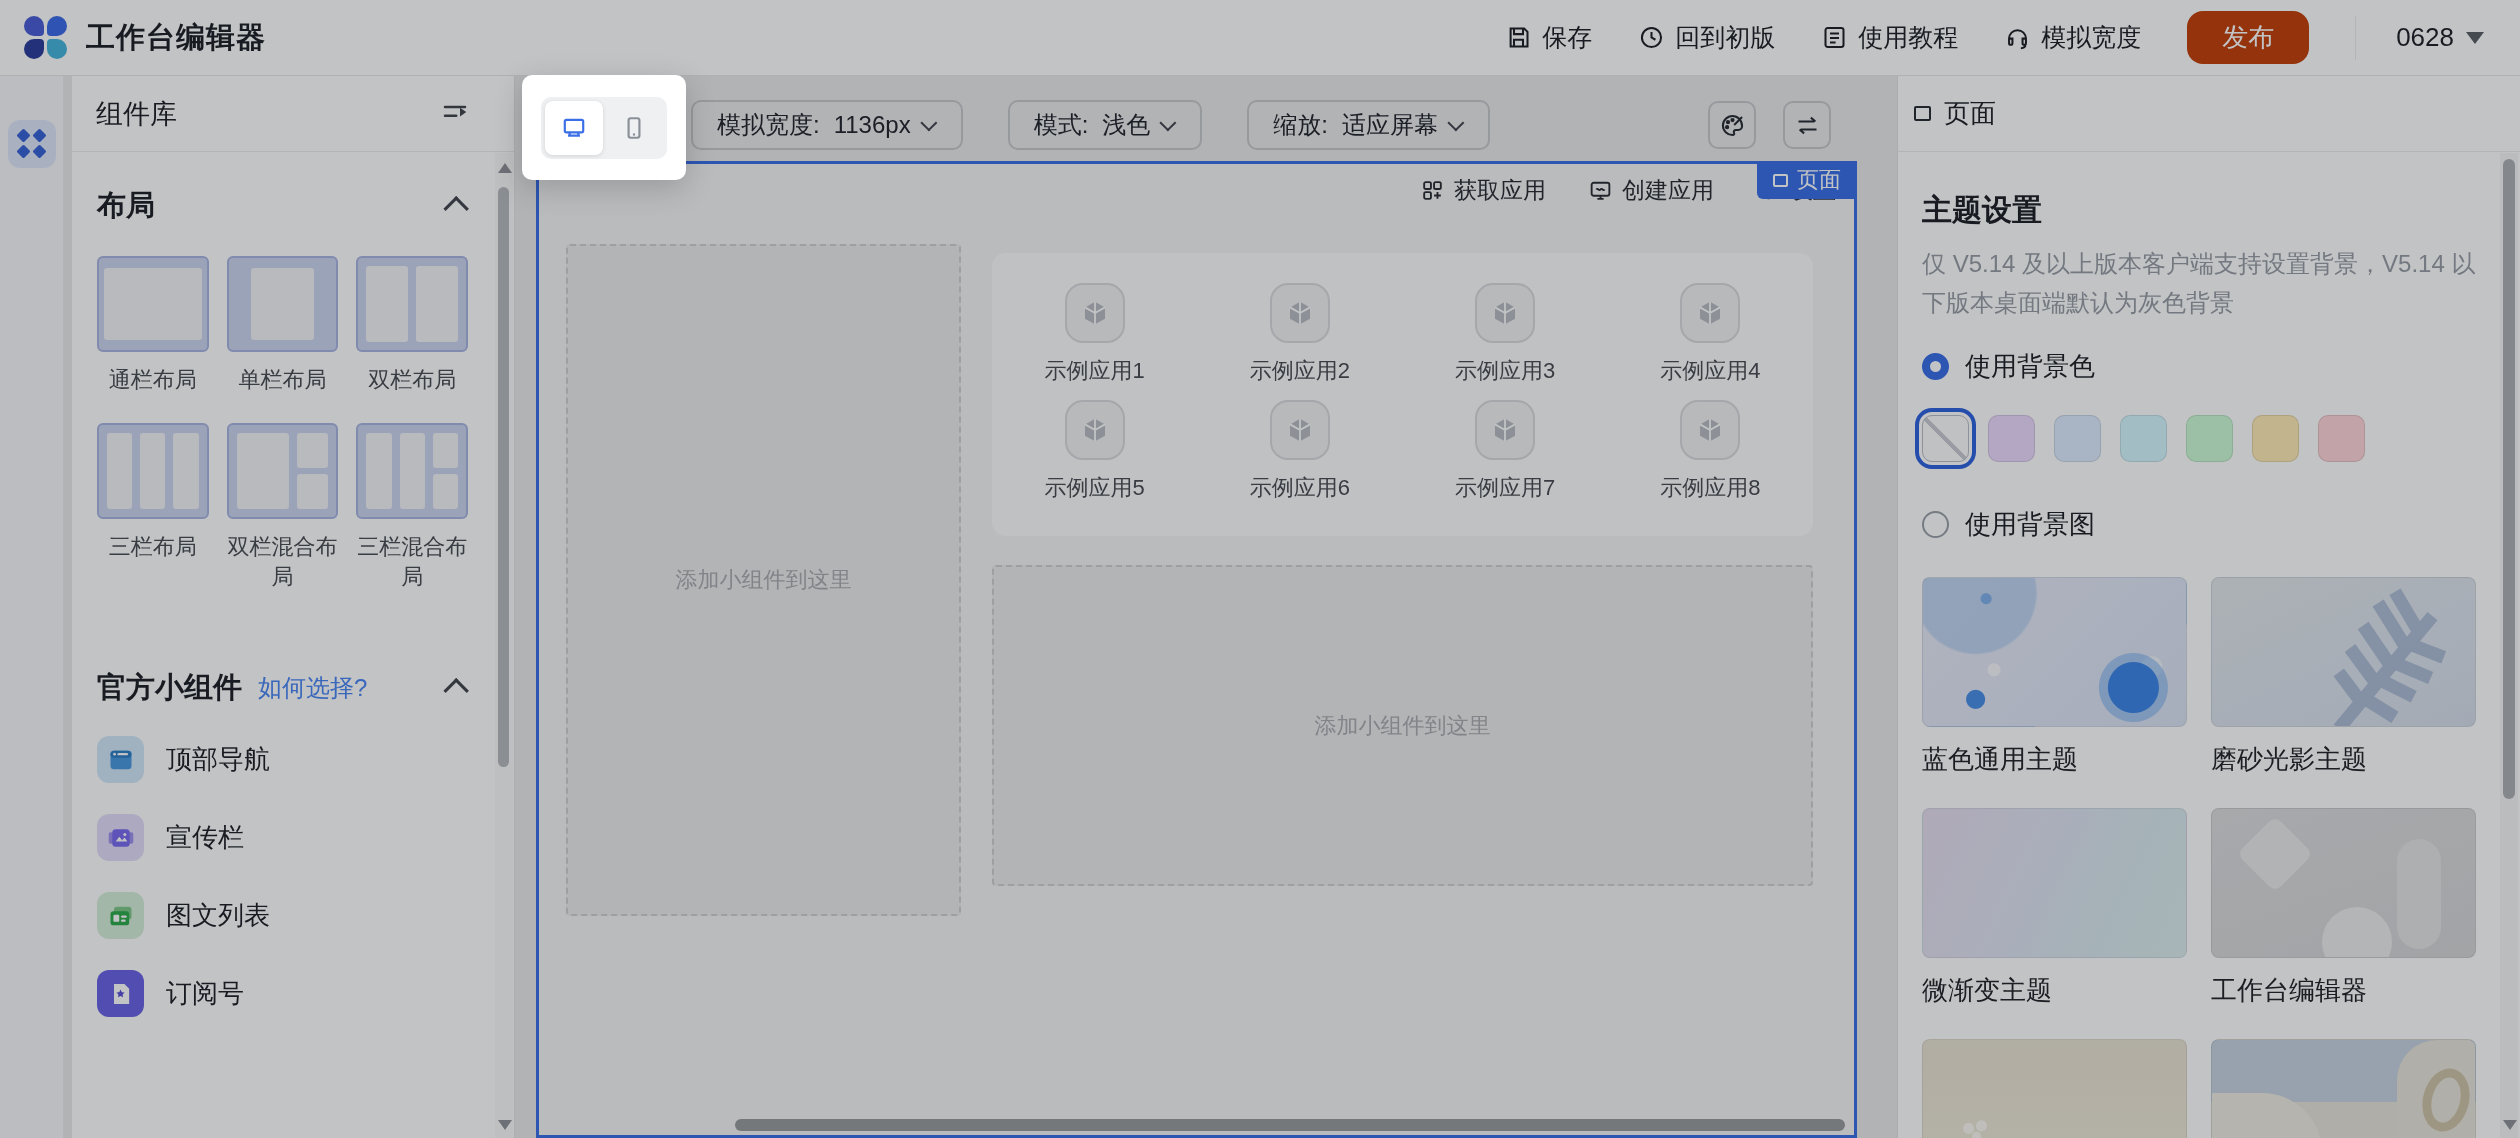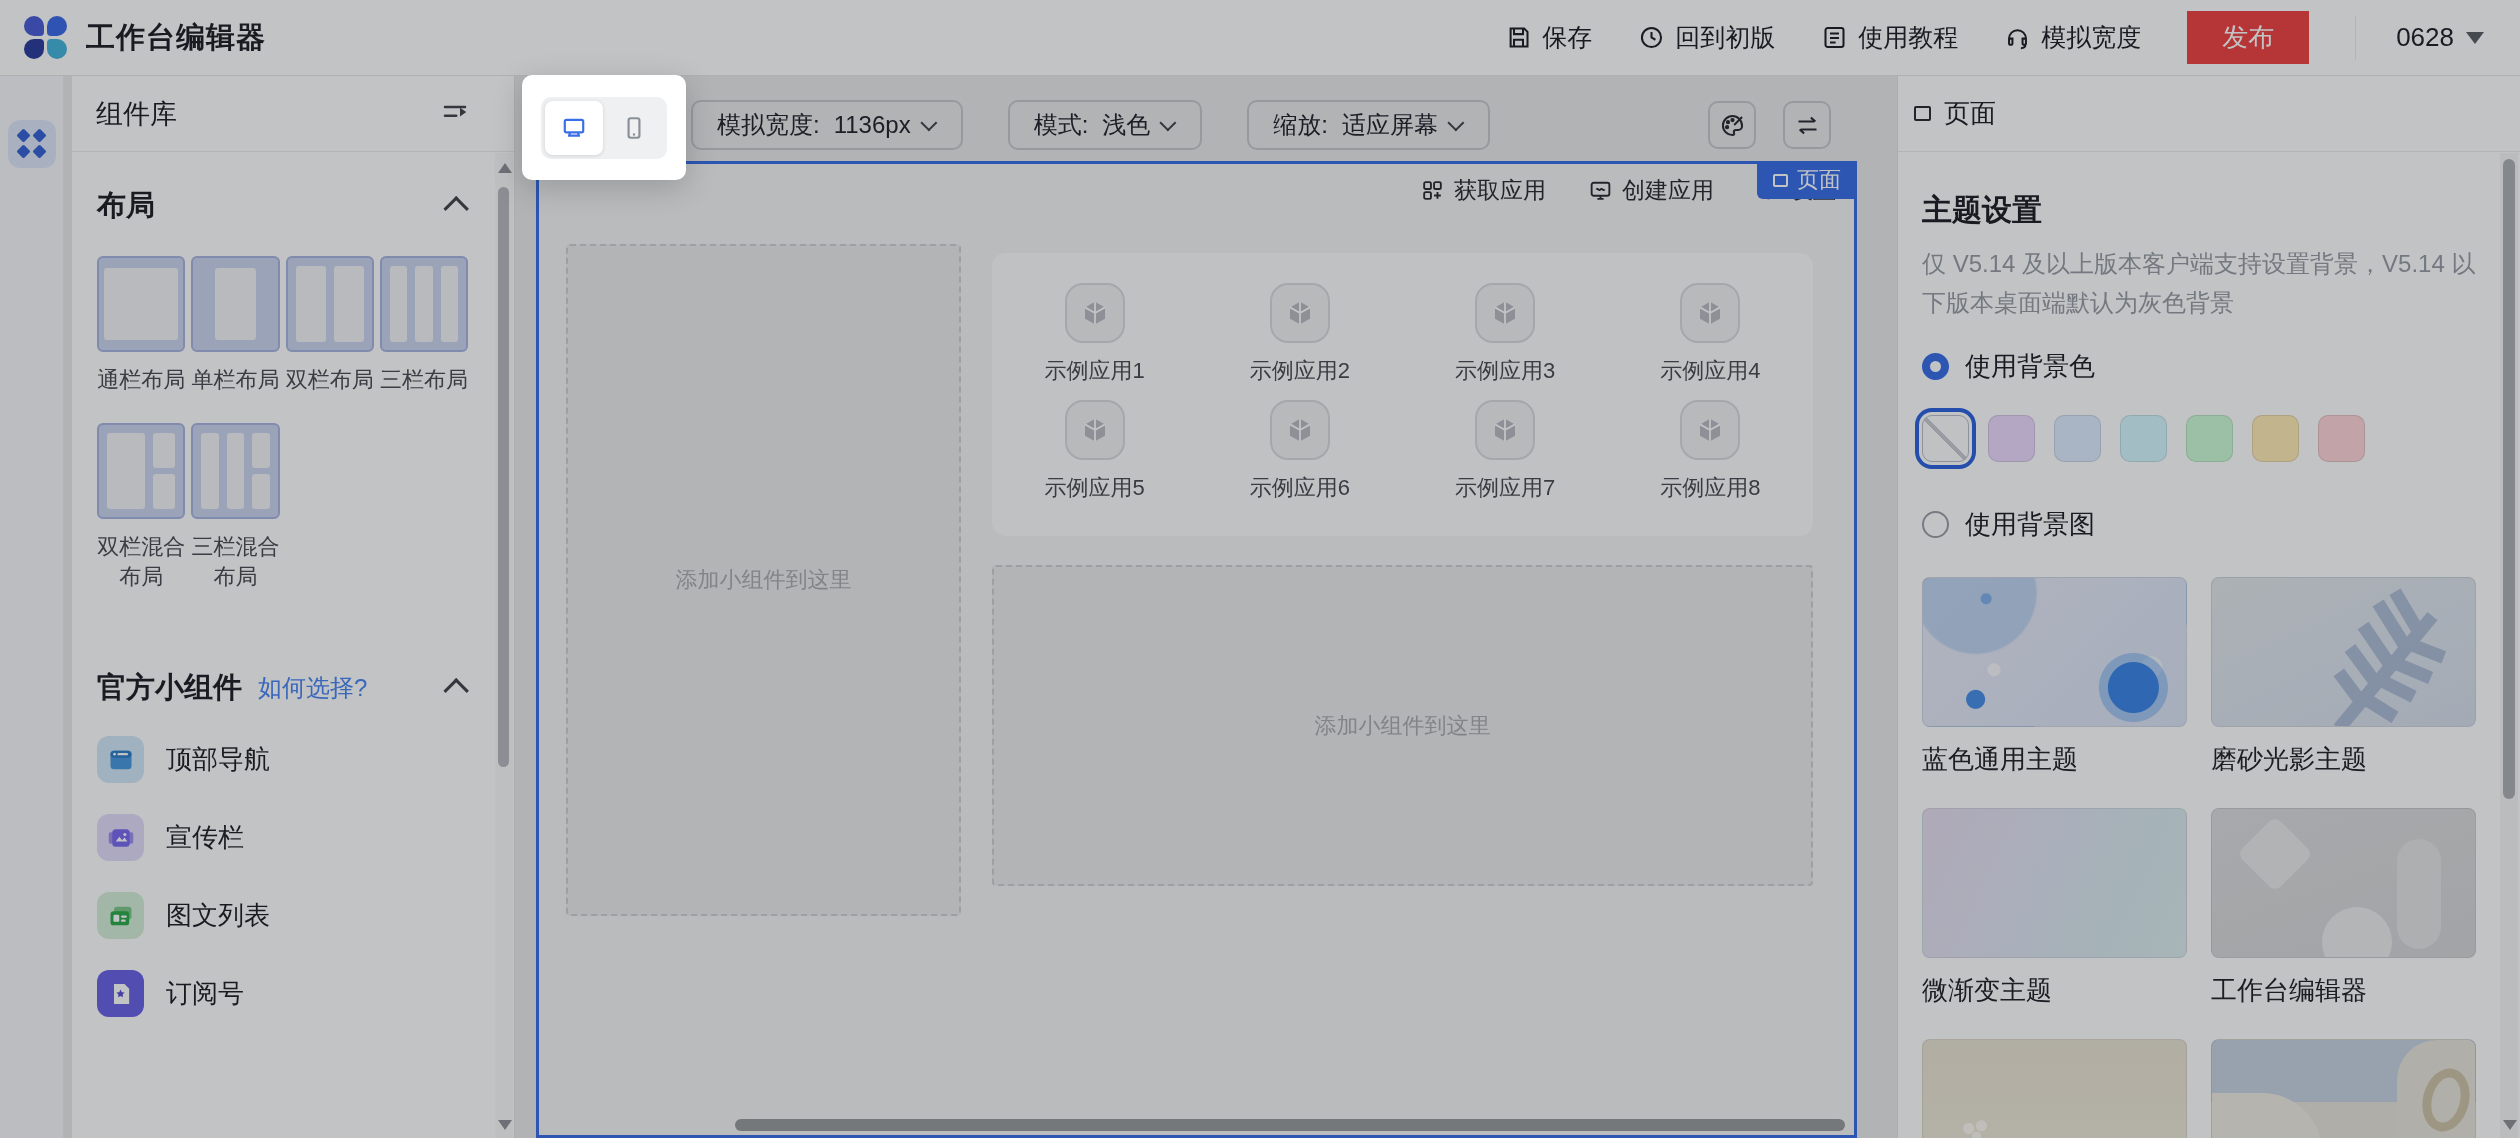--- a/index.html
+++ b/index.html
@@ -12,41 +12,41 @@
   .logo { width:44px; height:44px; display:grid; grid-template-columns:20px 20px; grid-template-rows:20px 20px; gap:3px; margin-right:18px; }
   .logo i { border-radius:7px; }
   .logo i:nth-child(1){ background:#4a5fd6; border-radius:10px 10px 4px 10px; }
   .logo i:nth-child(2){ background:#3d6ce8; border-radius:10px 10px 10px 4px; }
   .logo i:nth-child(3){ background:#2c3f9e; border-radius:10px 4px 10px 10px; }
   .logo i:nth-child(4){ background:#45b5dc; border-radius:4px 10px 10px 10px; }
   .tb-title { font-size:29px; font-weight:700; letter-spacing:1px; }
   .tb-right { margin-left:auto; display:flex; align-items:center; gap:46px; }
   .tb-item { display:flex; align-items:center; gap:10px; font-size:25px; cursor:pointer; }
   .tb-item svg { width:27px; height:27px; stroke:#1f2329; fill:none; stroke-width:1.8; }
-  .publish-btn { width:122px; height:53px; background:#ef4444; color:#fff; font-size:26px; border:none; border-radius:0; display:flex; align-items:center; justify-content:center; cursor:pointer; }
+  .publish-btn { width:122px; height:53px; background:#c2410c; color:#fff; font-size:26px; border:none; border-radius:16px; display:flex; align-items:center; justify-content:center; cursor:pointer; }
   .ver-wrap { display:flex; align-items:center; gap:12px; padding-left:40px; border-left:1px solid #ececec; height:44px; font-size:26px; cursor:pointer; }
   .caret-down { width:0; height:0; border-left:9px solid transparent; border-right:9px solid transparent; border-top:12px solid #5a5e66; }
 
   
   .rail { position:absolute; left:0; top:76px; bottom:0; width:64px; background:#f7f8fa; border-right:1px solid #ececec; z-index:5; }
   .rail-btn { position:absolute; left:8px; top:44px; width:48px; height:48px; border-radius:12px; background:#dfe8fb; display:flex; align-items:center; justify-content:center; }
   .diamonds { width:30px; height:30px; display:grid; grid-template-columns:13px 13px; grid-template-rows:13px 13px; gap:3px; }
   .diamonds i { background:#3a63d8; transform:rotate(45deg) scale(.78); border-radius:2px; }
 
   
   .lpanel { position:absolute; left:72px; top:76px; bottom:0; width:443px; background:#ffffff; border-right:1px solid #e2e2e2; z-index:5; overflow:hidden; }
   .lp-head { height:76px; border-bottom:1px solid #ececec; display:flex; align-items:center; justify-content:space-between; padding:0 44px 0 24px; }
   .lp-head .t { font-size:27px; }
   .collapse-ic svg { width:30px; height:30px; stroke:#43474e; stroke-width:2; fill:#43474e; }
   .lp-body { padding:0 46px 0 25px; }
   .sec-head { margin-top:34px; display:flex; align-items:center; }
   .sec-title { font-size:29px; font-weight:700; }
   .help-link { font-size:24px; color:#4a86f5; margin-left:16px; cursor:pointer; }
   .chev-up { margin-left:auto; width:18px; height:18px; border-left:3px solid #43474e; border-top:3px solid #43474e; transform:rotate(45deg) translateY(4px); }
-  .lay-grid { margin-top:30px; display:grid; grid-template-columns:1fr 1fr 1fr 1fr; column-gap:6px; }
+  .lay-grid { margin-top:30px; display:grid; grid-template-columns:1fr 1fr 1fr; column-gap:18px; }
   .lay-card { height:96px; background:#ccd5f0; border:2px solid #a9b5e2; border-radius:6px; display:flex; gap:6px; padding:10px 5px; cursor:grab; }
   .lay-card .bx { background:#f2f3f8; border-radius:3px; flex:1; }
   .lay-card.v-single { padding:10px 22px; }
   .lay-card.v-two { padding:8px; gap:8px; }
   .lay-card.v-three { padding:8px; gap:8px; }
   .lay-card .col { flex:1; display:flex; flex-direction:column; gap:6px; }
   .lay-card .col .bx { flex:1; }
   .lay-card.v-mix2 .w60 { flex:1.7; }
   .lay-label { text-align:center; font-size:22px; color:#4b4f56; margin:13px 0 28px; }
   .widget-list { margin-top:28px; display:flex; flex-direction:column; gap:31px; }

